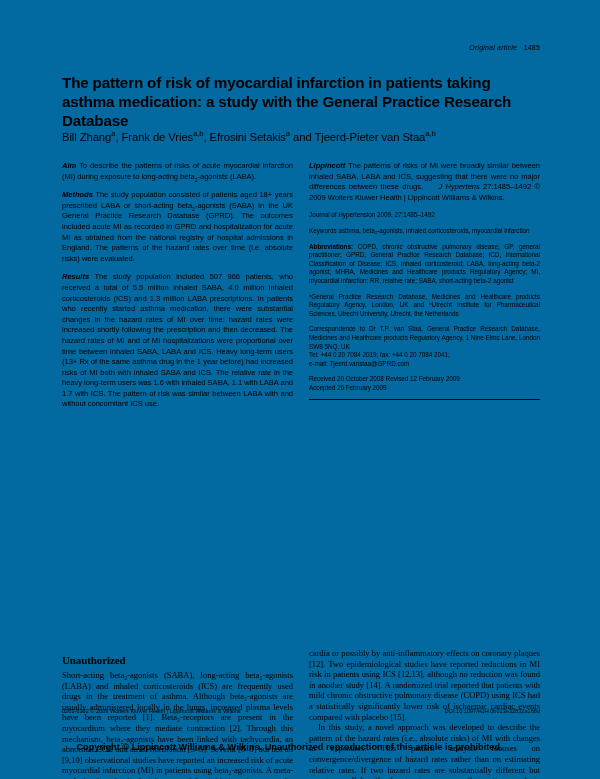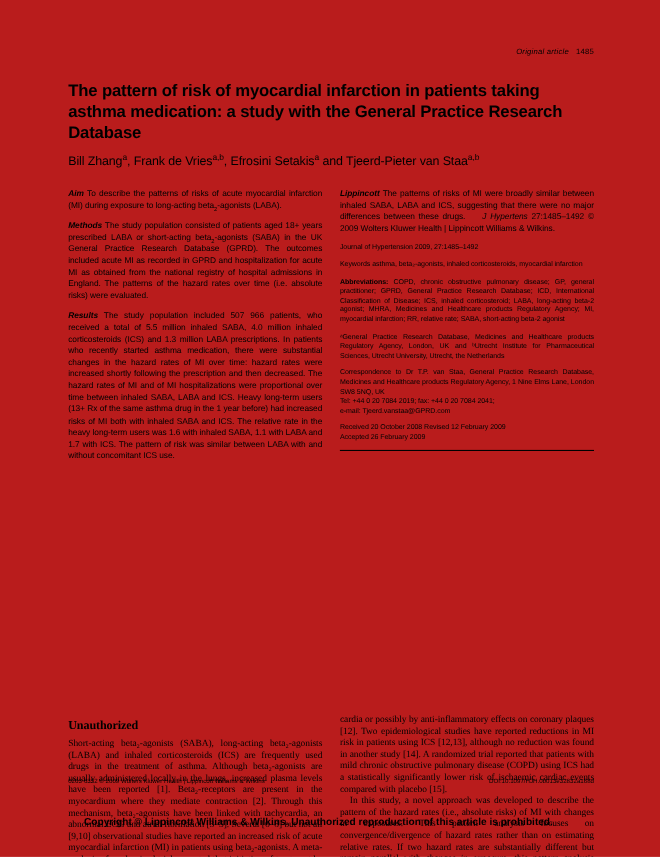--- a/index.html
+++ b/index.html
@@ -13,21 +13,21 @@
     font-family: "Liberation Serif", serif;
     color: #000000;
     position: relative;
     overflow: hidden;
   }
   .page {
     position: absolute;
     left: 0; top: 0;
     width: 600px;
     height: 779px;
-    background: #b91c1c;
+    background: #0369a1;
   }
   .content {
     position: absolute;
     left: 62px;
     top: 44px;
     width: 478px;
   }
   .runhead {
     text-align: right;
     font-size: 7px;
@@ -38,21 +38,20 @@
   .runhead .label { font-style: italic; }
   .title {
     margin-top: 22px;
     font-family: "Liberation Sans", sans-serif;
     font-weight: bold;
     font-size: 15.2px;
     line-height: 19px;
     letter-spacing: -0.15px;
   }
   .authors {
-    margin-top: 10px;
     font-family: "Liberation Sans", sans-serif;
     font-size: 11.3px;
     line-height: 15px;
     letter-spacing: -0.1px;
   }
   sup { font-size: 0.68em; vertical-align: super; line-height: 0; }
   sub { font-size: 0.68em; vertical-align: sub; line-height: 0; }
 
   .cols {
     margin-top: 16px;

